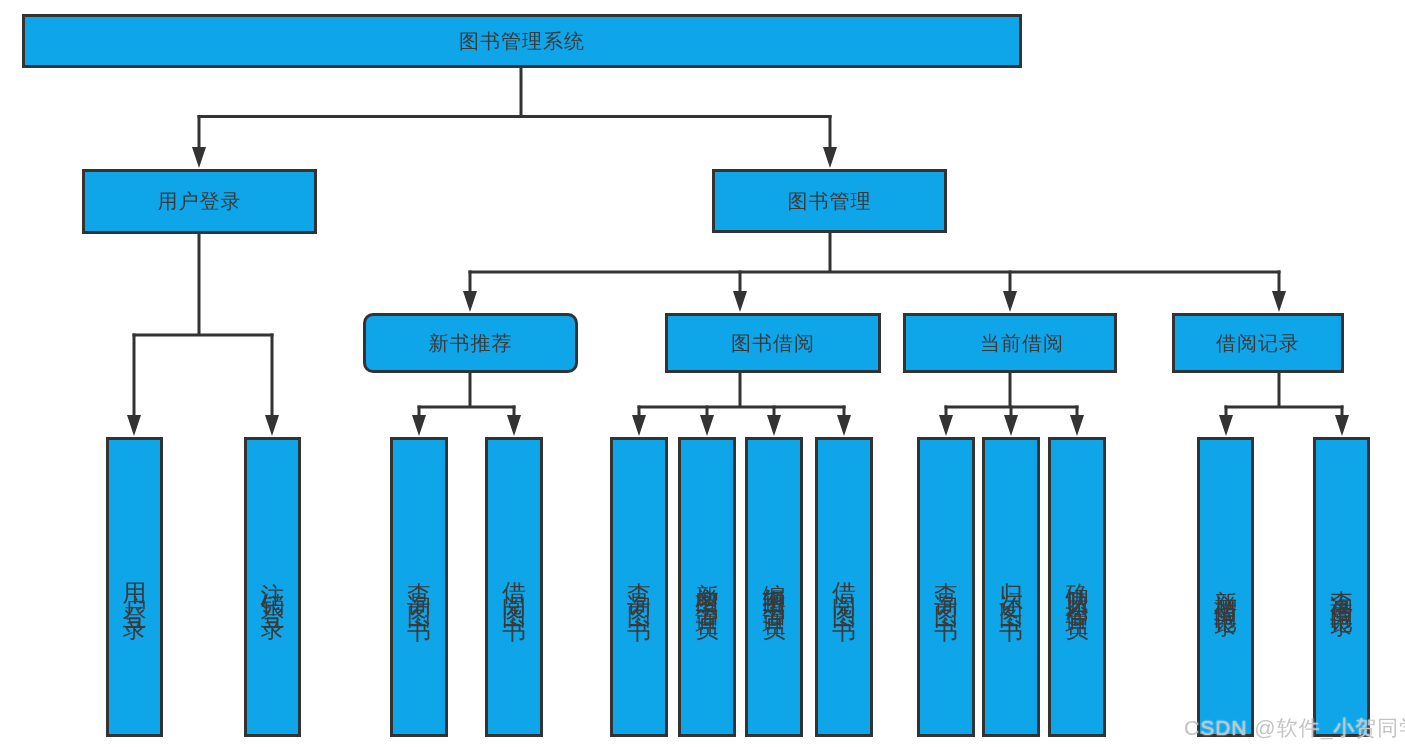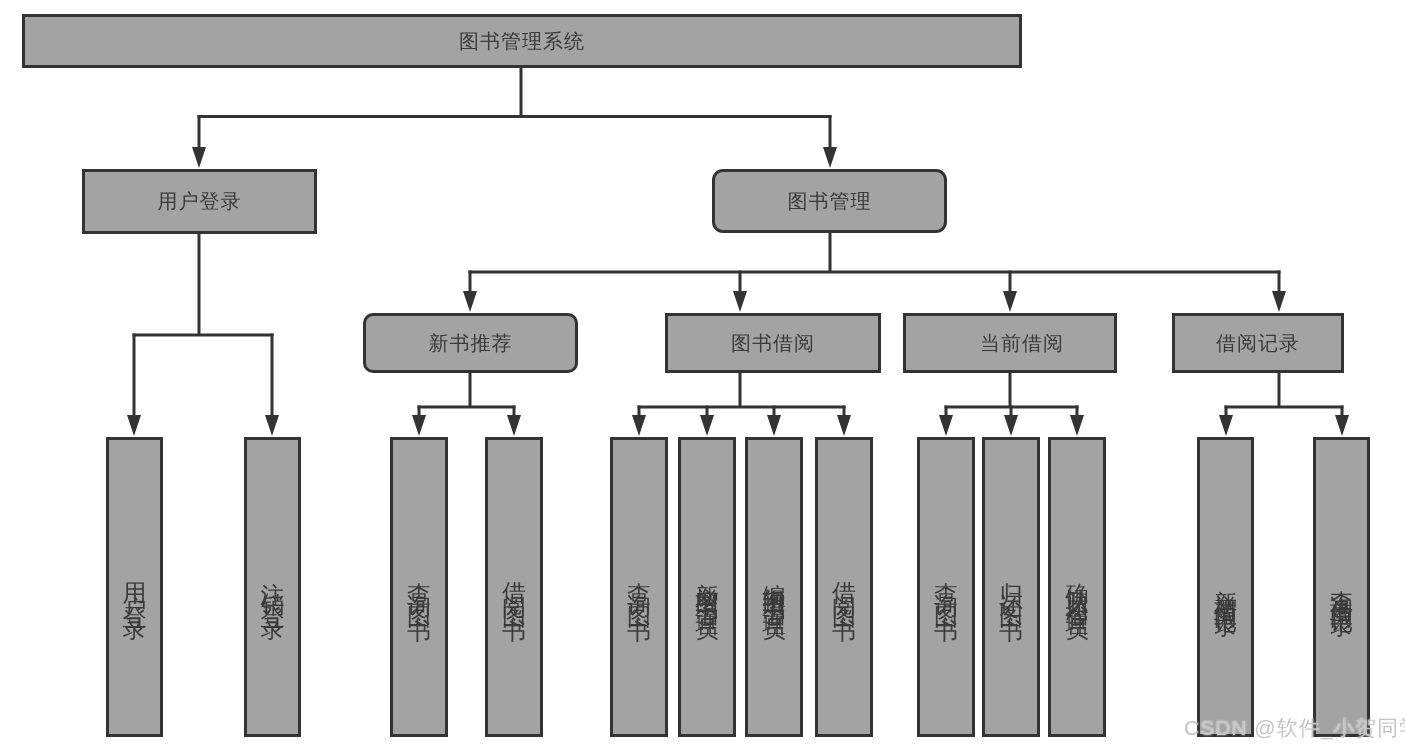--- a/index.html
+++ b/index.html
@@ -14,21 +14,21 @@
   .connectors {
     position: absolute;
     left: 0; top: 0;
     width: 1405px; height: 747px;
     pointer-events: none;
   }
   .box {
     position: absolute;
     box-sizing: border-box;
     border: 3px solid #333333;
-    background: #a3a3a3;
+    background: #0ea5e9;
     display: flex;
     align-items: center;
     justify-content: center;
     color: #3a3a3a;
   }
   .hbox { font-size: 20px; letter-spacing: 1px; }
   .vbox .vtext {
     writing-mode: vertical-rl;
     text-orientation: mixed;
     font-size: 24px;
@@ -127,21 +127,21 @@
     </g>
   </svg>
 
   <div class="box hbox" style="left:22px; top:14px; width:1000px; height:54px;">
     <span>图书管理系统</span>
   </div>
 
   <div class="box hbox" style="left:82px; top:169px; width:235px; height:65px;">
     <span>用户登录</span>
   </div>
-  <div class="box hbox" style="left:712px; top:169px; width:235px; height:64px;border-radius:11px;">
+  <div class="box hbox" style="left:712px; top:169px; width:235px; height:64px;">
     <span>图书管理</span>
   </div>
 
   <div class="box hbox" style="left:363px; top:313px; width:215px; height:60px;border-radius:10px;">
     <span>新书推荐</span>
   </div>
   <div class="box hbox" style="left:665px; top:313px; width:216px; height:60px;">
     <span>图书借阅</span>
   </div>
   <div class="box hbox" style="left:903px; top:313px; width:214px; height:60px;padding-left:24px;">

